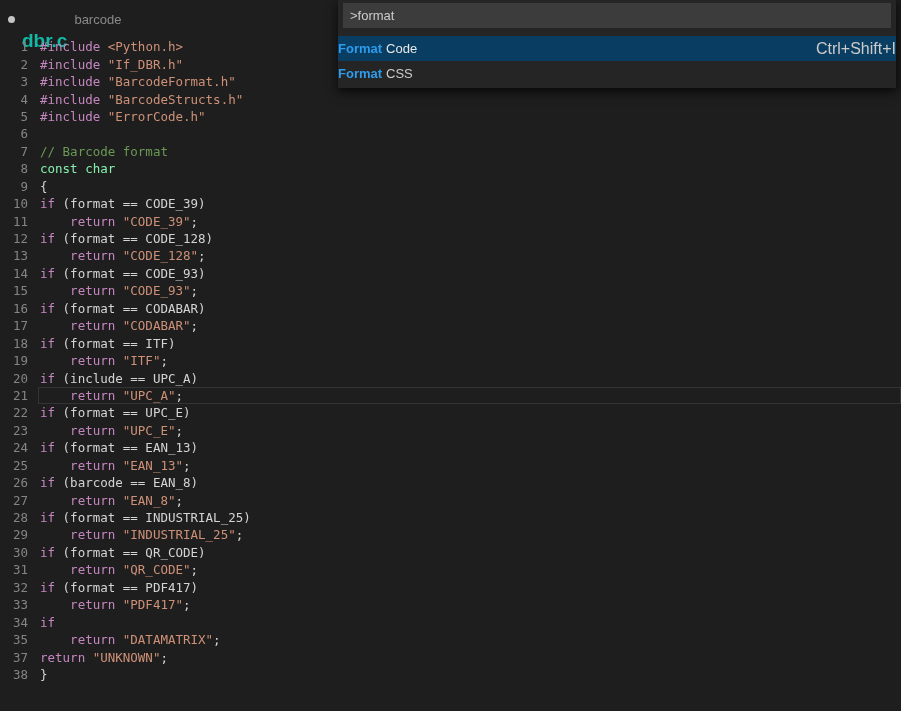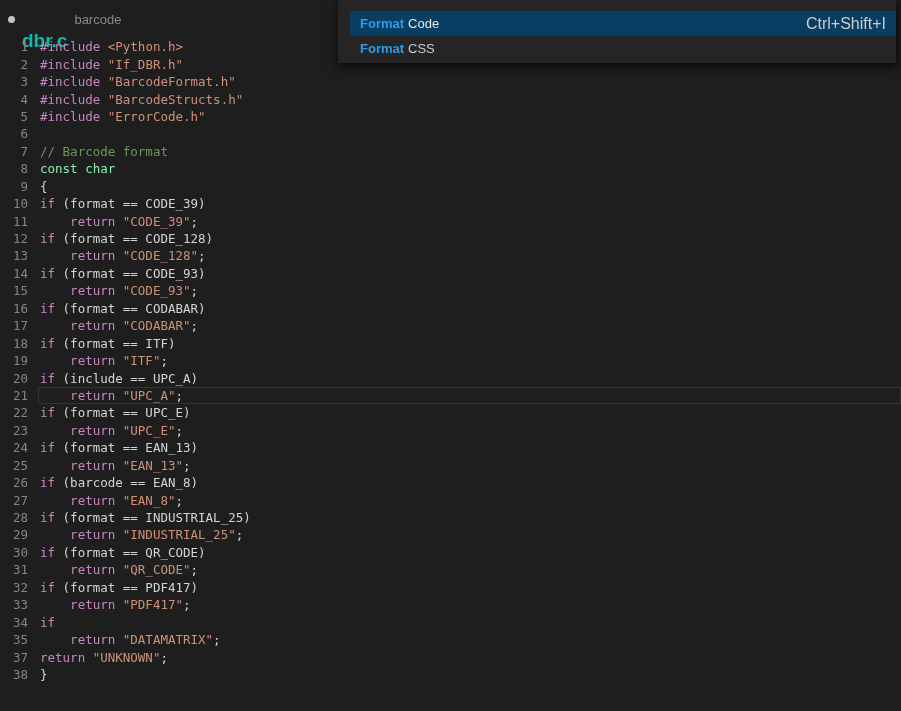--- a/index.html
+++ b/index.html
@@ -91,25 +91,24 @@
     color:#cccccc;
     font-family:"Liberation Sans", sans-serif;
     font-size:13px;
     padding:0 7px;
   }
   .palette-list { margin:8px -5px 0; }
   .palette-item {
     height:25px;
     display:flex;
     align-items:center;
-    padding:0 10px;
+    padding:0 0;
     font-size:13px;
     color:#cccccc;
     cursor:pointer;
-    margin-left:12px;
   }
   .palette-item.selected {
     background:#0a3d62;
     color:#e8e8e8;
   }
   .palette-item .hl {
     color:#2d9cec;
     font-weight:bold;
     margin-right:4px;
   }
@@ -273,20 +272,21 @@
       <span class="gutter">37</span>
       <span class="line-content"><span class="tk-k">return</span><span class="tk-p"> </span><span class="tk-s">"UNKNOWN"</span><span class="tk-p">;</span></span>
     </div>
     <div class="code-line">
       <span class="gutter">38</span>
       <span class="line-content"><span class="tk-p">}</span></span>
     </div>
   </div>
 
 <div class="palette">
+  <input class="palette-input" type="text" value="&gt;format" style="">
   <div class="palette-list" id="palette-list">
       <div class="palette-item selected">
         <span class="hl">Format</span>
         <span>Code</span>
         <span class="shortcut">Ctrl+Shift+I</span>
       </div>
       <div class="palette-item">
         <span class="hl">Format</span>
         <span>CSS</span>
       </div>

